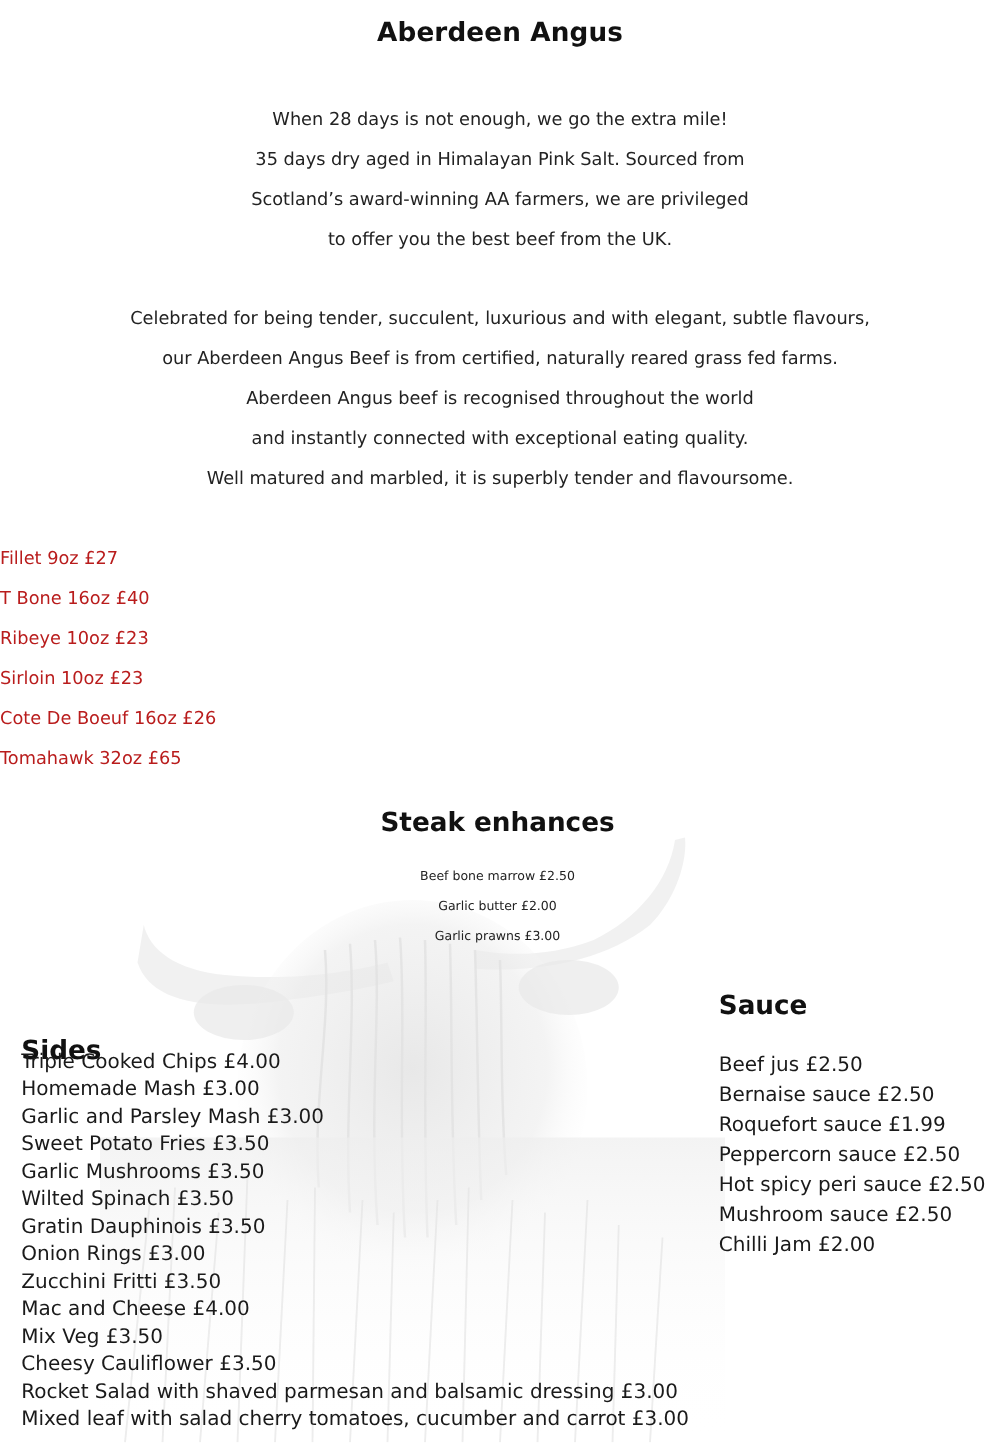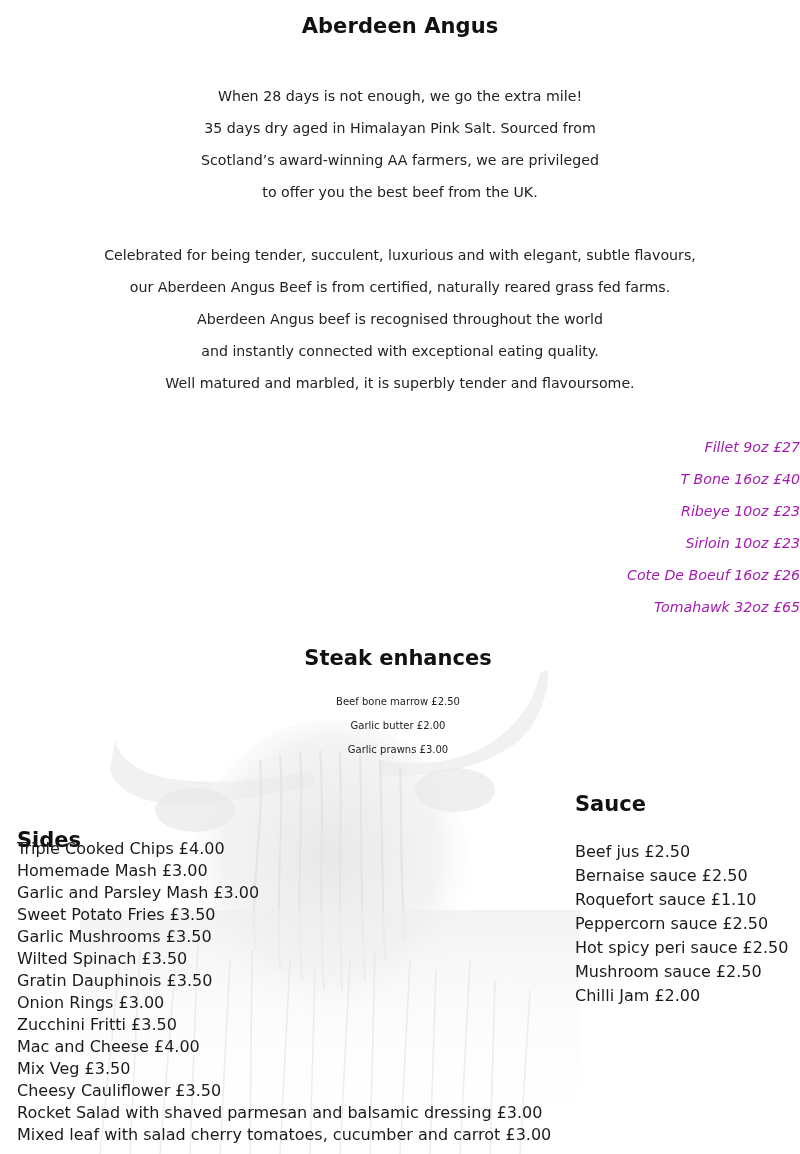--- a/index.html
+++ b/index.html
@@ -54,24 +54,23 @@
       line-height: 32px;
       white-space: nowrap;
     }
     .para1 { top: 80px; }
     .para2 { top: 239px; }
     .steaks {
       position: absolute;
       top: 431px;
       left: 0;
       width: 800px;
-      text-align: right;
+      text-align: left;
       font-size: 14.2px;
-      color: #a21caf;
-      font-style: italic;
+      color: #b91c1c;
     }
     .steaks div {
       height: 32px;
       line-height: 32px;
     }
     .enh-title {
       position: absolute;
       top: 646px;
       left: 0;
       width: 796px;
@@ -221,20 +220,20 @@
     <div>Mix Veg £3.50</div>
     <div>Cheesy Cauliflower £3.50</div>
     <div>Rocket Salad with shaved parmesan and balsamic dressing £3.00</div>
     <div>Mixed leaf with salad cherry tomatoes, cucumber and carrot £3.00</div>
   </div>
 
   <div class="col-title sauce-title">Sauce</div>
   <div class="list sauce-list">
     <div>Beef jus £2.50</div>
     <div>Bernaise sauce £2.50</div>
-    <div>Roquefort sauce £1.10</div>
+    <div>Roquefort sauce £1.99</div>
     <div>Peppercorn sauce £2.50</div>
     <div>Hot spicy peri sauce £2.50</div>
     <div>Mushroom sauce £2.50</div>
     <div>Chilli Jam £2.00</div>
   </div>
 
 </div>
 
 </body></html>

